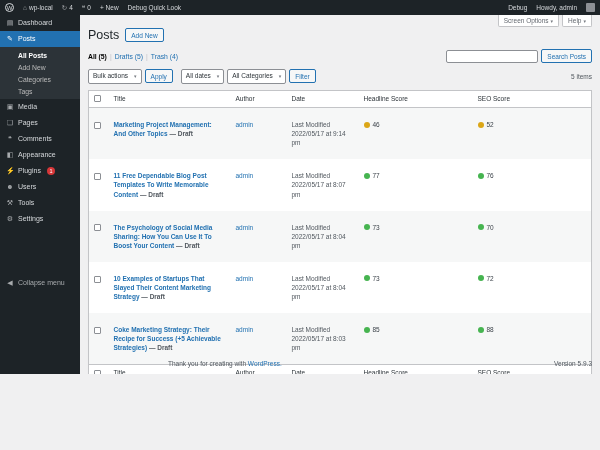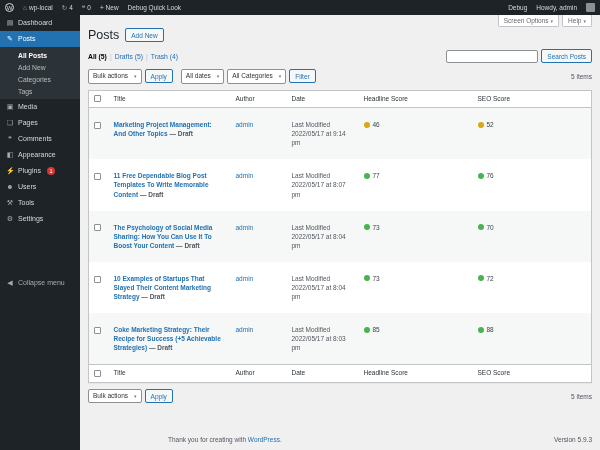--- a/index.html
+++ b/index.html
@@ -1,19 +1,19 @@
 <!DOCTYPE html>
 <html><head>
 <meta charset="utf-8">
 <style>
   *{box-sizing:border-box;margin:0;padding:0}
   html,body{width:600px;height:450px;overflow:hidden}
   body{font-family:"Liberation Sans",sans-serif;background:#f0f0f1;color:#3c434a}
   a{text-decoration:none;cursor:pointer}
-  .screen{position:relative;width:600px;height:450px;overflow:hidden;background:#f0f0f1}
+  .screen{position:relative;width:600px;height:374px;overflow:hidden;background:#f0f0f1}
 
   
   .adminbar{position:absolute;top:0;left:0;right:0;height:15px;background:#1d2327;color:#d6d9dc;
     display:flex;justify-content:space-between;align-items:center;font-size:6.5px;padding:0 5px;z-index:10}
   .ab-group{display:flex;align-items:center;gap:9px}
   .ab-item{display:flex;align-items:center;gap:2px;cursor:pointer;white-space:nowrap}
   .wp-logo{width:9px;height:9px;border:1px solid #d6d9dc;border-radius:50%;display:flex;align-items:center;
     justify-content:center;font-size:6px;line-height:1}
   .ab-ico{font-size:6.5px;color:#a7aaad}
   .avatar{width:9px;height:9px;background:#8c8f94;border-radius:1px}

